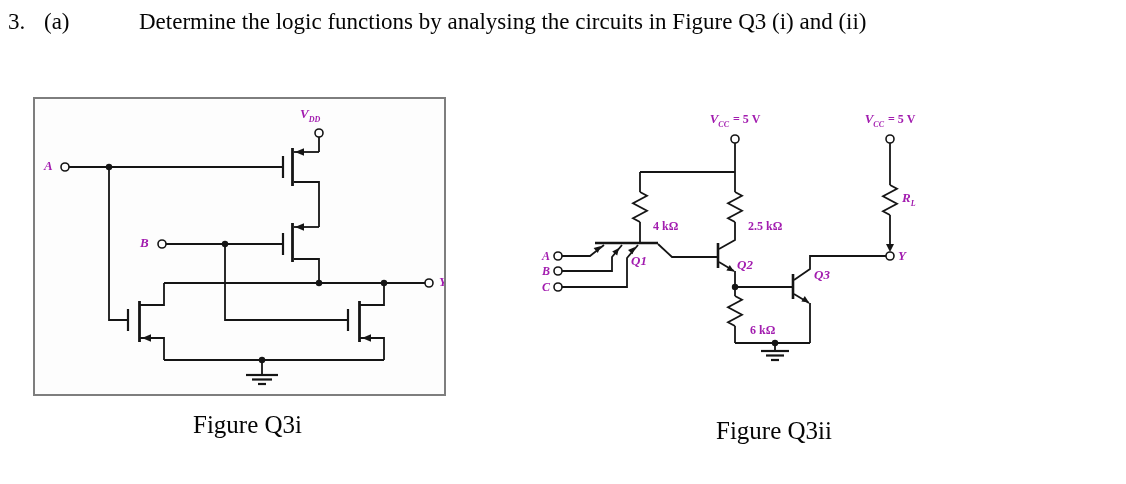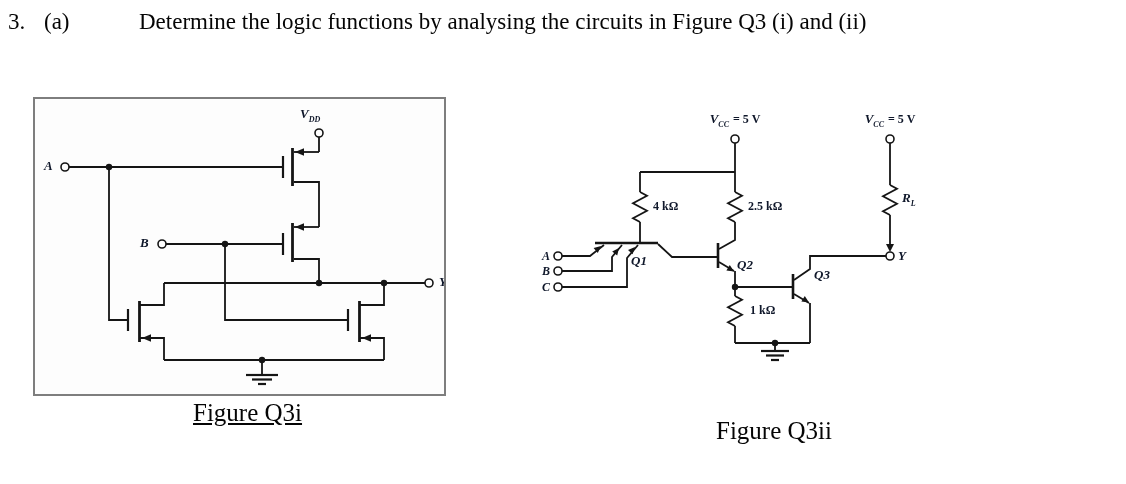--- a/index.html
+++ b/index.html
@@ -10,26 +10,26 @@
   .abs { position:absolute; }
   .hdr { font-size:23px; color:#050505; white-space:nowrap; }
   .figbox { position:absolute; }
   #fig1 {
     left:33px; top:97px; width:413px; height:299px;
     border:2px solid #7e7e7e; box-sizing:border-box; overflow:hidden;
     background:#fdfdfd;
   }
   #fig2 { left:530px; top:100px; width:436px; height:290px;text-decoration:underline; }
   svg { position:absolute; left:0; top:0; }
-  .lbl { position:absolute; color:#0f172a; white-space:nowrap; line-height:1; }
+  .lbl { position:absolute; color:#a21caf; white-space:nowrap; line-height:1; }
   .it  { font-style:italic; font-weight:bold; font-size:13px; }
   .vsrc { font-size:13px; font-style:italic; font-weight:bold; }
   .vsrc sub { font-size:8px; font-style:italic; font-weight:bold; }
   .vsrc .eq { font-style:normal; font-weight:600; font-size:12px; margin-left:4px; }
-  .val { font-size:12px; font-weight:600; }
+  .val { font-size:12px; font-weight:600;margin-top:20px; }
   .qlbl { font-style:italic; font-weight:bold; font-size:13px; }
   .ctr { text-align:center; }
   .cap { font-size:25px; color:#050505; }
   .pin { width:16px; text-align:right; }
 </style>
 </head>
 <body>
 
 <div class="abs hdr" style="left:8px; top:9px;">3.</div>
 <div class="abs hdr" style="left:44px; top:9px;">(a)</div>
@@ -188,25 +188,25 @@
       <path d="M231,251 H259"></path>
       <path d="M236,255.5 H254"></path>
       <path d="M241,260 H249"></path>
     </g>
   </svg>
 
   <span class="lbl vsrc ctr" style="left:165px; top:12px; width:80px;"><span>V</span><sub>CC</sub><span class="eq">= 5 V</span></span>
   <span class="lbl vsrc ctr" style="left:320px; top:12px; width:80px;"><span>V</span><sub>CC</sub><span class="eq">= 5 V</span></span>
   <span class="lbl val" style="left:123px; top:100px;">4 kΩ</span>
   <span class="lbl val" style="left:218px; top:100px;">2.5 kΩ</span>
-  <span class="lbl val" style="left:220px; top:204px;">1 kΩ</span>
+  <span class="lbl val" style="left:220px; top:204px;">6 kΩ</span>
   <span class="lbl vsrc" style="left:372px; top:91px;"><span>R</span><sub>L</sub></span>
   <span class="lbl qlbl" style="left:101px; top:154px;">Q1</span>
   <span class="lbl qlbl" style="left:207px; top:158px;">Q2</span>
   <span class="lbl qlbl" style="left:284px; top:168px;">Q3</span>
   <span class="lbl it pin" style="left:4px; top:150px; font-size:12px;">A</span>
   <span class="lbl it pin" style="left:4px; top:165px; font-size:12px;">B</span>
   <span class="lbl it pin" style="left:4px; top:181px; font-size:12px;">C</span>
   <span class="lbl it" style="left:368px; top:149px;">Y</span>
 </div>
 
-<div class="abs cap" style="left:193px; top:399px;text-decoration:underline;">Figure Q3i</div>
+<div class="abs cap" style="left:193px; top:411px;">Figure Q3i</div>
 <div class="abs cap" style="left:716px; top:417px;">Figure Q3ii</div>
 
 </body></html>

